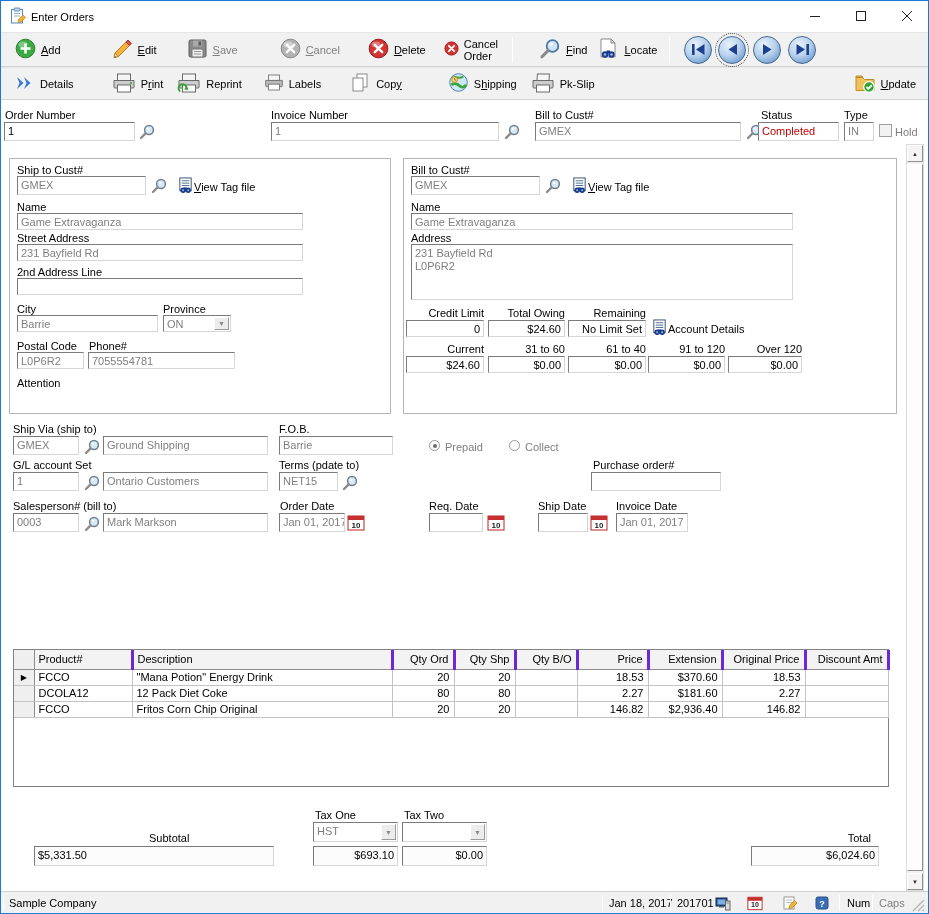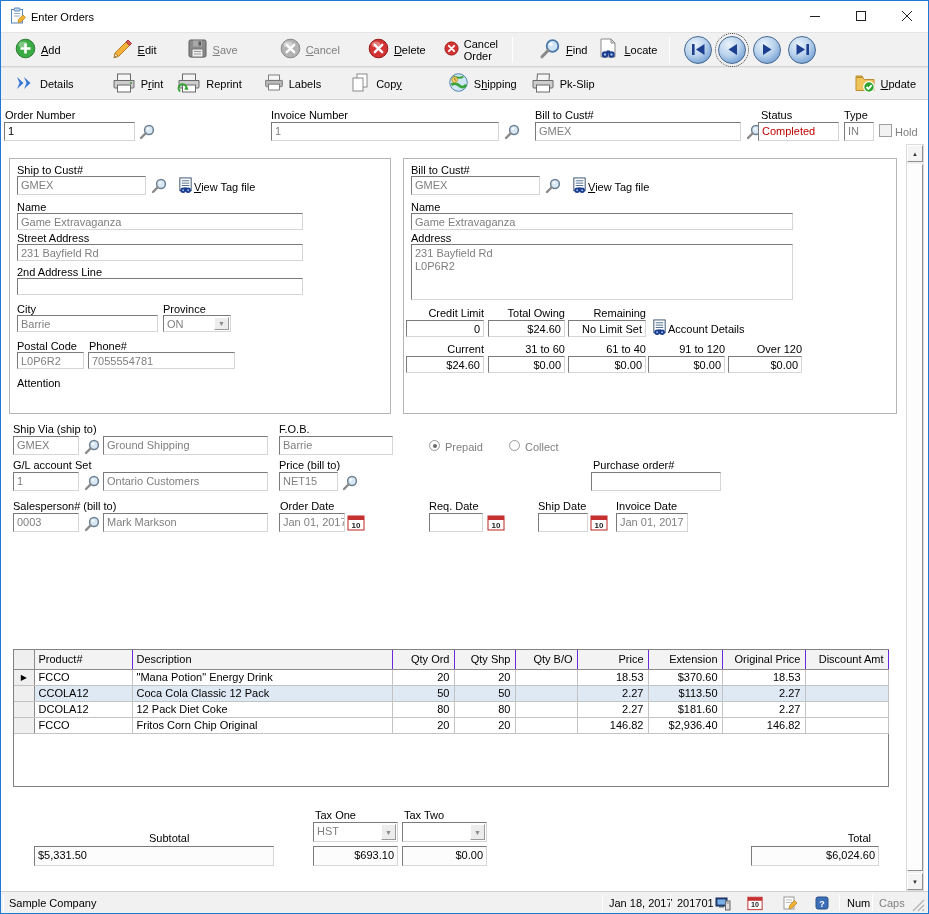--- a/index.html
+++ b/index.html
@@ -30,21 +30,21 @@
   .cal{position:absolute;width:18px;height:17px}
   .ddbtn{position:absolute;right:1px;top:1px;bottom:1px;width:15px;background:#ececec;border:1px solid;border-color:#fff #9a9a9a #9a9a9a #fff;color:#8a8a8a;font-size:7px;display:flex;align-items:center;justify-content:center}
   .radio{position:absolute;width:11px;height:11px;border-radius:50%;border:1px solid #9a9a9a;background:#fdfdfd}
   .radio.sel::after{content:"";position:absolute;left:2.5px;top:2.5px;width:4px;height:4px;border-radius:50%;background:#6a6a6a}
   .chk{position:absolute;width:13px;height:13px;border:1px solid #9f9f9f;background:#f2f2f2}
   .flatbtn{position:absolute;display:flex;align-items:center;gap:0;white-space:nowrap}
   .flatbtn u{text-decoration:underline}
   
   .gridbox{position:absolute;left:12px;top:648px;width:876px;height:138px;border:1px solid #828282;background:#fff}
   table.grid{border-collapse:collapse;table-layout:fixed;width:874px;font-size:11px}
-  table.grid th{background:#f3f3f3;font-weight:normal;text-align:left;height:19px;padding:1px 4px;border-right:1px solid #6d28d9;border-bottom:1px solid #8c8c8c;overflow:hidden;white-space:nowrap}
+  table.grid th{background:#f3f3f3;font-weight:normal;text-align:left;height:19px;padding:1px 4px;border-right:3px solid #6d28d9;border-bottom:1px solid #8c8c8c;overflow:hidden;white-space:nowrap}
   table.grid td{height:16px;padding:0 4px;border-right:1px solid #c3c3c3;border-bottom:1px solid #c3c3c3;overflow:hidden;white-space:nowrap}
   table.grid .num{text-align:right}
   table.grid .c-sel{width:20px;background:#efefef;border-right:1px solid #8c8c8c;text-align:center;font-size:8px;padding:0}
   table.grid tr.alt td{background:#dfe9f4}
   table.grid tr.alt td.c-sel{background:#efefef}
   
   .sb{position:absolute;left:905px;top:143px;width:18px;height:747px;background:#f0f0f0;border:1px solid #dcdcdc}
   .sb-btn{position:absolute;left:0;width:16px;height:17px;background:#f4f4f4;border:1px solid;border-color:#fff #8f8f8f #8f8f8f #fff;display:flex;align-items:center;justify-content:center;font-size:6px;color:#333}
   .sb-thumb{position:absolute;left:0;top:19px;width:16px;bottom:19px;background:#fdfdfd;border:1px solid;border-color:#fff #8f8f8f #8f8f8f #fff}
   
@@ -414,21 +414,21 @@
   <span class="lbl dis" style="left:524px;top:440px">Collect</span>
 
   <span class="lbl" style="left:12px;top:458px">G/L account Set</span>
   <div class="inp dis" style="left:12px;top:471px;width:66px;height:19px">1</div>
   <span class="mag" style="left:82px;top:473px"><svg width="18" height="18" viewBox="0 0 18 18">
         <circle cx="11" cy="7" r="4.4" fill="#d8e8f4" stroke="#6b7f90" stroke-width="1.5"></circle>
         <circle cx="10" cy="5.8" r="1.3" fill="#fff" opacity=".8"></circle>
         <line x1="7.6" y1="10.4" x2="3" y2="15" stroke="#8a8a8a" stroke-width="2.4" stroke-linecap="round"></line>
       </svg></span>
   <div class="inp dis" style="left:102px;top:471px;width:165px;height:19px">Ontario Customers</div>
-  <span class="lbl" style="left:278px;top:458px">Price (bill to)</span>
+  <span class="lbl" style="left:278px;top:458px">Terms (pdate to)</span>
   <div class="inp dis" style="left:278px;top:471px;width:59px;height:19px">NET15</div>
   <span class="mag" style="left:340px;top:473px"><svg width="18" height="18" viewBox="0 0 18 18">
         <circle cx="11" cy="7" r="4.4" fill="#d8e8f4" stroke="#6b7f90" stroke-width="1.5"></circle>
         <circle cx="10" cy="5.8" r="1.3" fill="#fff" opacity=".8"></circle>
         <line x1="7.6" y1="10.4" x2="3" y2="15" stroke="#8a8a8a" stroke-width="2.4" stroke-linecap="round"></line>
       </svg></span>
   <span class="lbl" style="left:592px;top:458px">Purchase order#</span>
   <div class="inp" style="left:590px;top:471px;width:130px;height:19px"></div>
 
   <span class="lbl" style="left:12px;top:499px">Salesperson# (bill to)</span>
@@ -497,32 +497,20 @@
             <td>FCCO</td>
             <td>"Mana Potion" Energy Drink</td>
             <td class="num">20</td>
             <td class="num">20</td>
             <td class="num"></td>
             <td class="num">18.53</td>
             <td class="num">$370.60</td>
             <td class="num">18.53</td>
             <td class="num"></td>
           </tr>
-          <tr class="alt">
-            <td class="c-sel"></td>
-            <td>CCOLA12</td>
-            <td>Coca Cola Classic 12 Pack</td>
-            <td class="num">50</td>
-            <td class="num">50</td>
-            <td class="num"></td>
-            <td class="num">2.27</td>
-            <td class="num">$113.50</td>
-            <td class="num">2.27</td>
-            <td class="num"></td>
-          </tr>
           <tr>
             <td class="c-sel"></td>
             <td>DCOLA12</td>
             <td>12 Pack Diet Coke</td>
             <td class="num">80</td>
             <td class="num">80</td>
             <td class="num"></td>
             <td class="num">2.27</td>
             <td class="num">$181.60</td>
             <td class="num">2.27</td>

